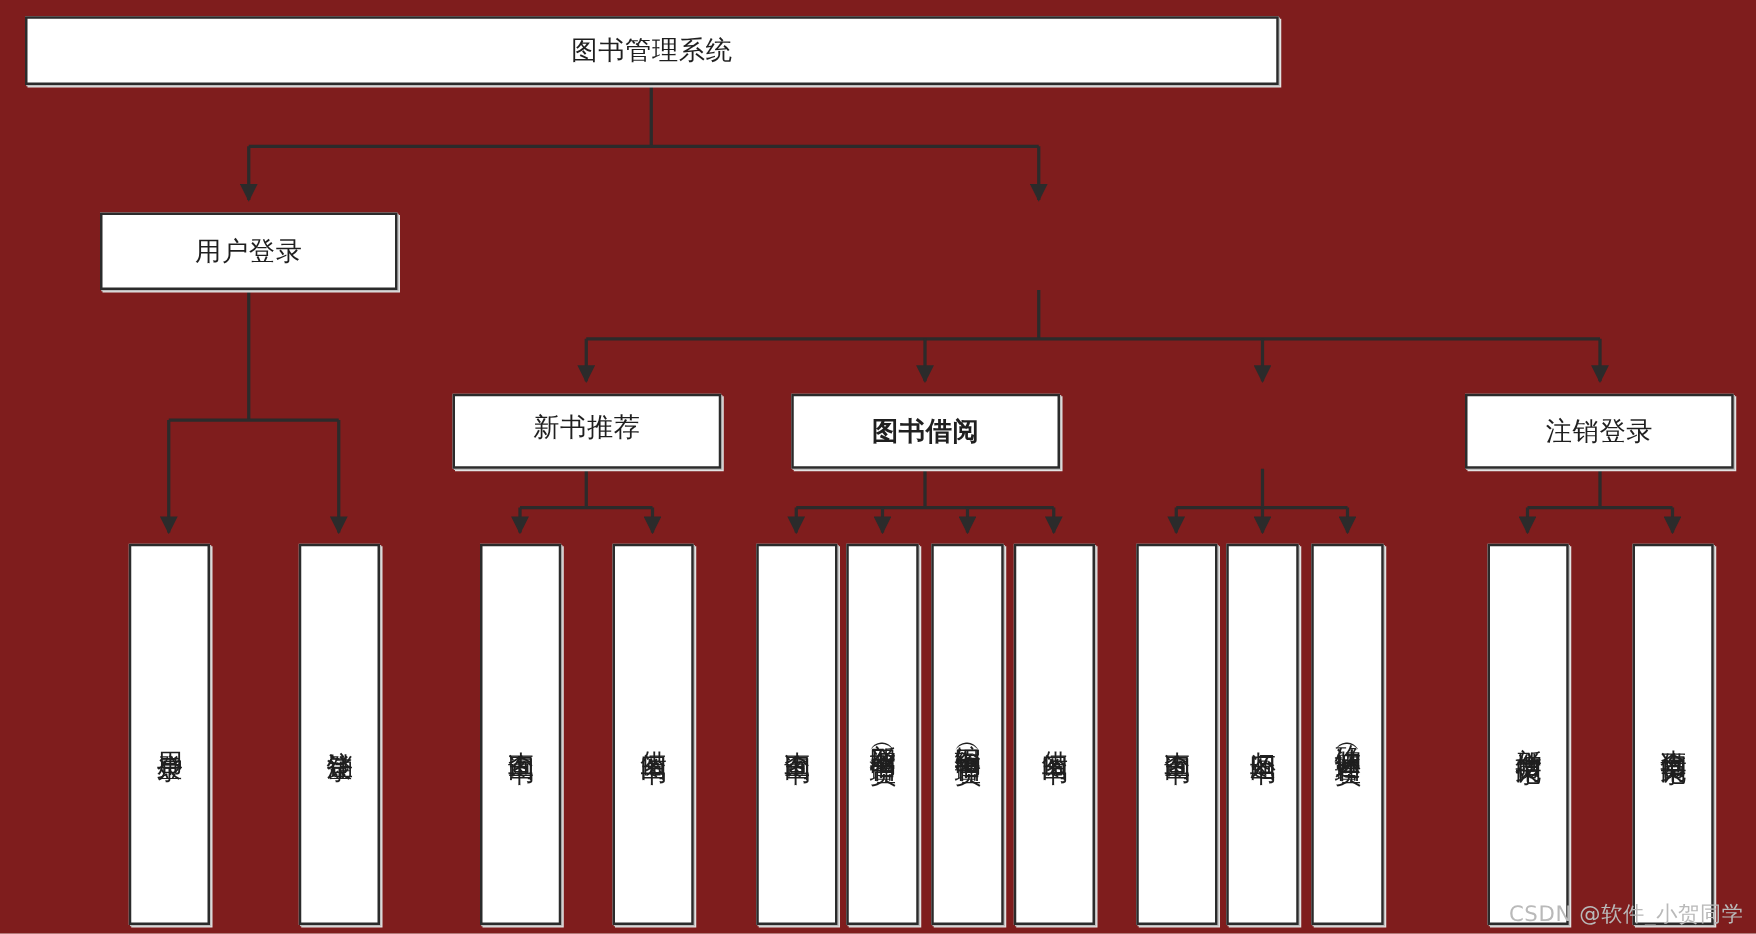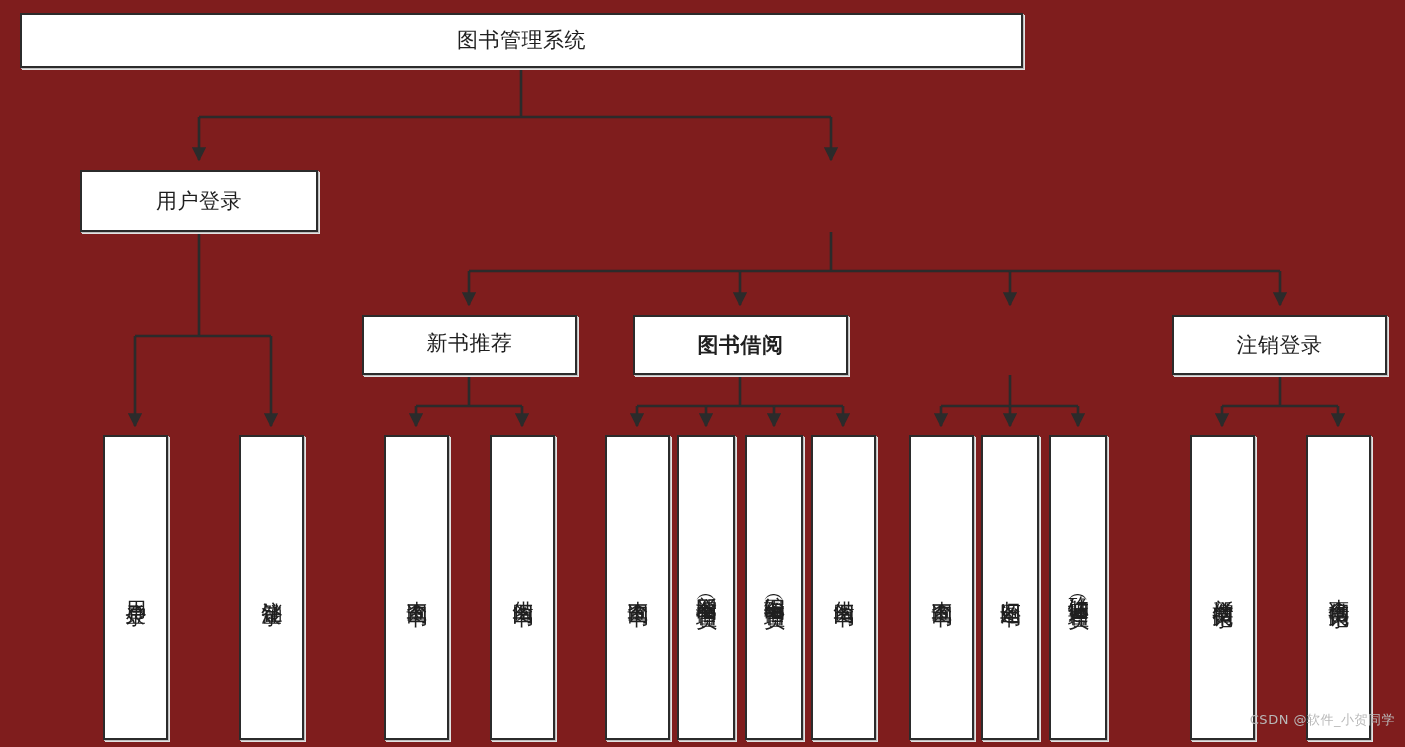--- a/index.html
+++ b/index.html
@@ -54,22 +54,22 @@
     text-orientation: upright;
     white-space: normal;
     line-height: 1.18;
     letter-spacing: 2px;
     font-size: 21px;
     max-height: 285px;
   }
   #watermark {
     position: absolute;
     right: 10px;
-    bottom: 18px;
-    font-size: 13px;
+    bottom: 4px;
+    font-size: 17px;
     color: #b9b9b9;
     letter-spacing: 0.5px;
     white-space: nowrap;
     z-index: 5;
     font-family: "DejaVu Sans", "Liberation Sans", sans-serif;
   }
 </style>
 </head>
 <body>
 

